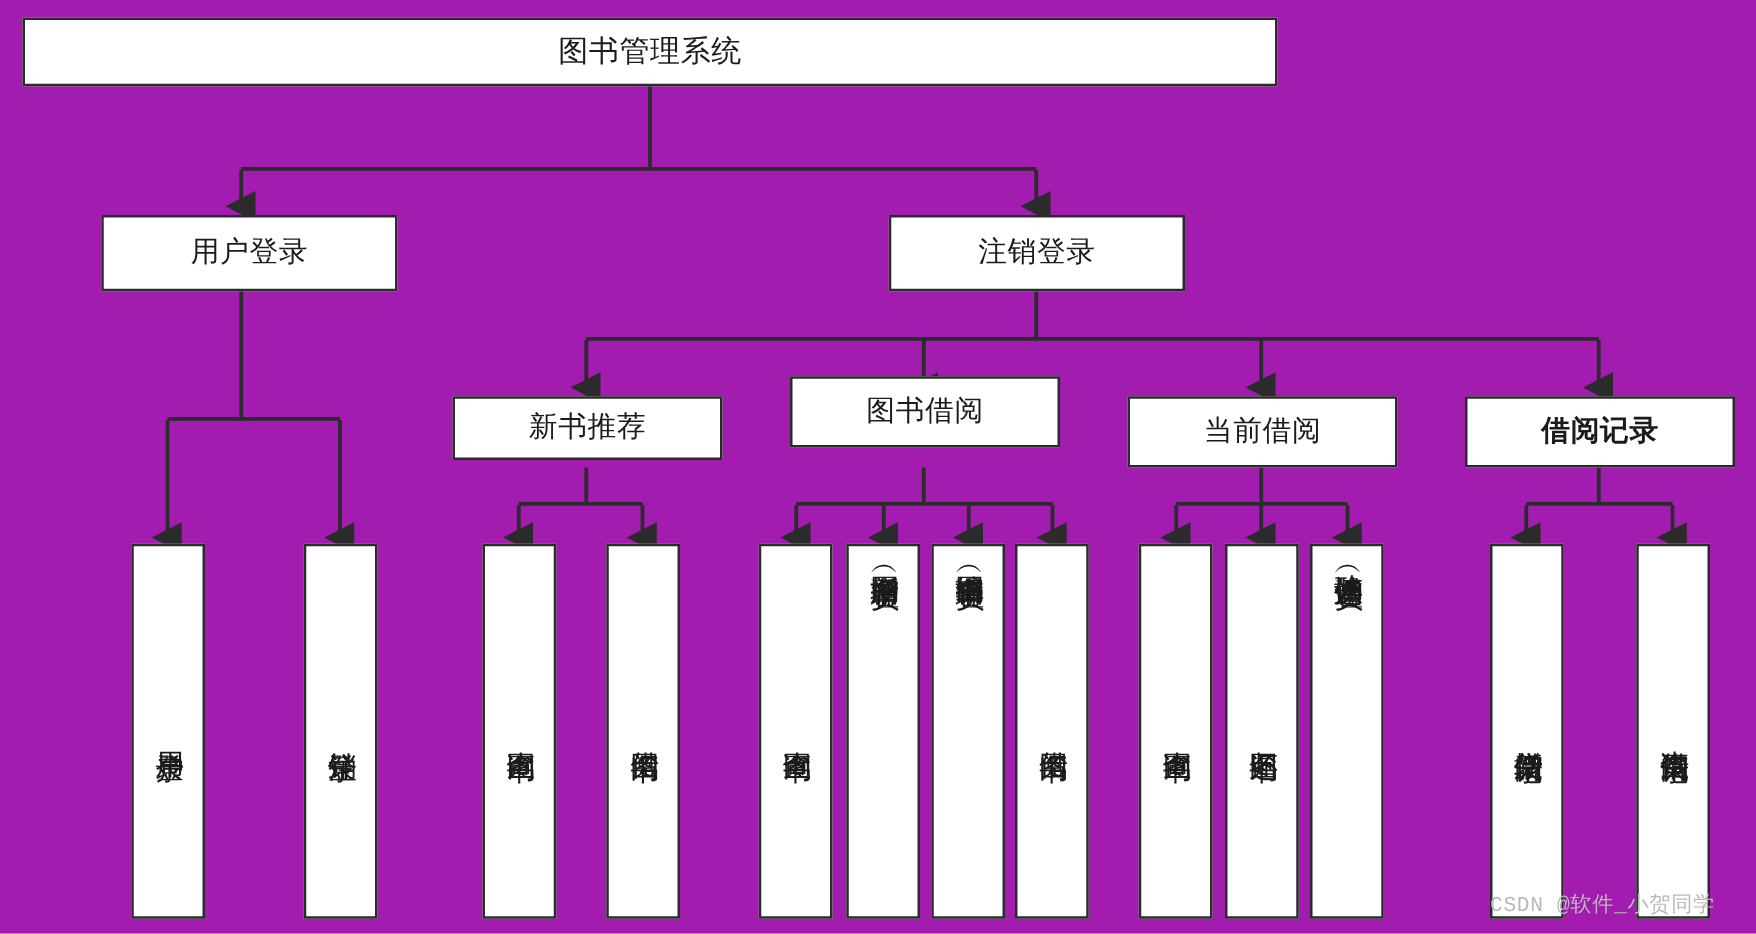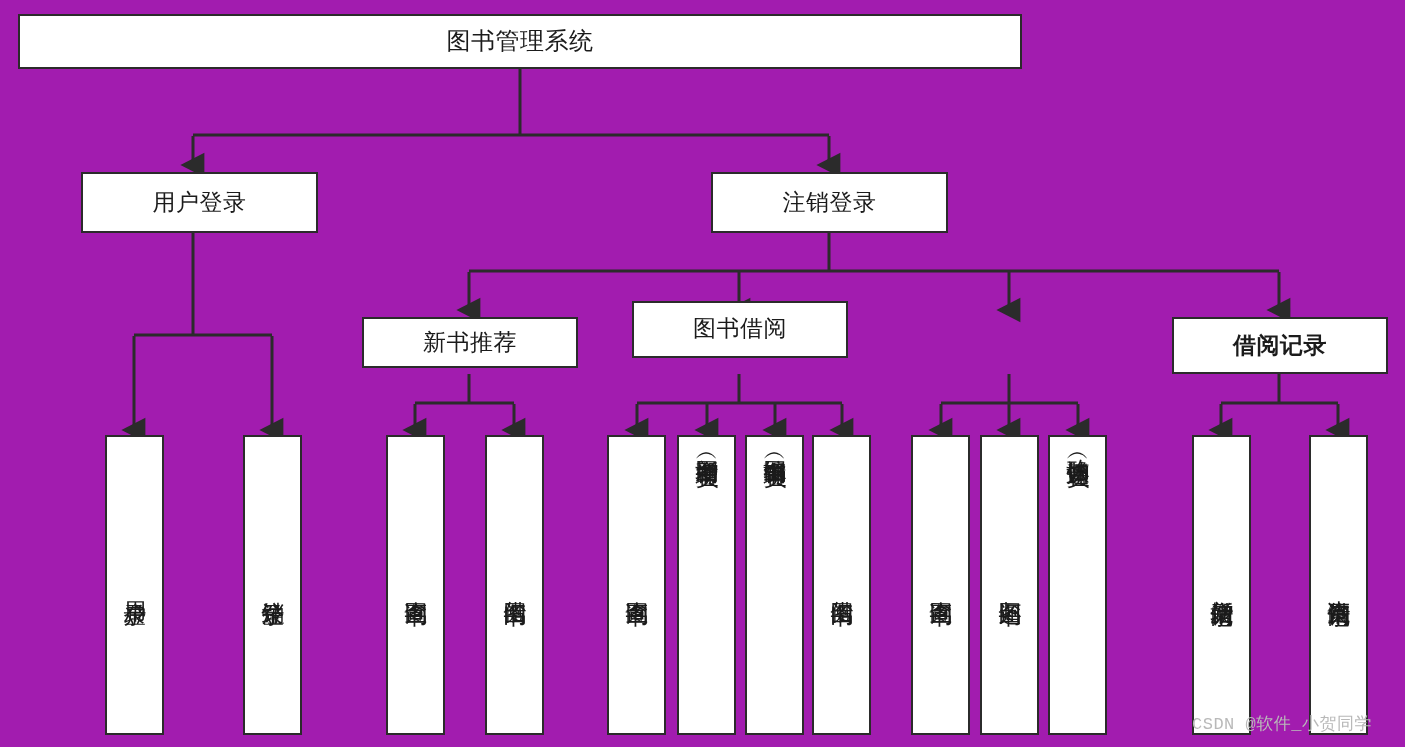--- a/index.html
+++ b/index.html
@@ -146,20 +146,23 @@
   <div class="node horiz" style="left:711px; top:172px; width:237px; height:61px;">
     <span class="node-label">注销登录</span>
   </div>
 
   <div class="node horiz" style="left:362px; top:317px; width:216px; height:51px;">
     <span class="node-label">新书推荐</span>
   </div>
   <div class="node horiz" style="left:632px; top:301px; width:216px; height:57px;font-family:Liberation Serif, serif;">
     <span class="node-label">图书借阅</span>
   </div>
+  <div class="node horiz" style="left:902px; top:317px; width:216px; height:57px;">
+    <span class="node-label">当前借阅</span>
+  </div>
   <div class="node horiz" style="left:1172px; top:317px; width:216px; height:57px;font-weight:bold;">
     <span class="node-label">借阅记录</span>
   </div>
 
   <div class="node vert centered" style="left:105px; top:435px; width:59px; height:300px;">
     <span class="node-label">用户登录</span>
   </div>
   <div class="node vert centered" style="left:243px; top:435px; width:59px; height:300px;">
     <span class="node-label">注销登录</span>
   </div>

